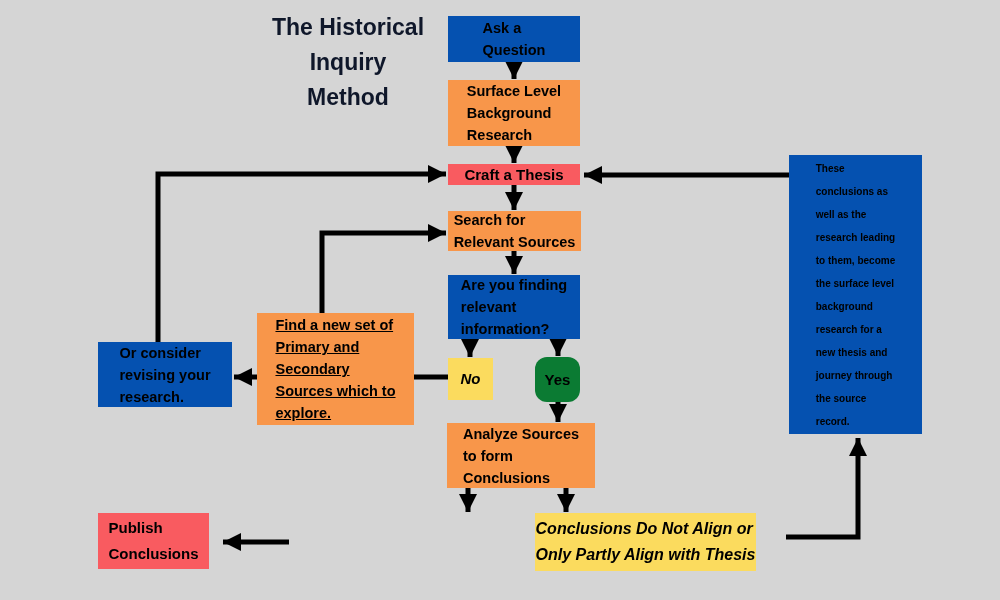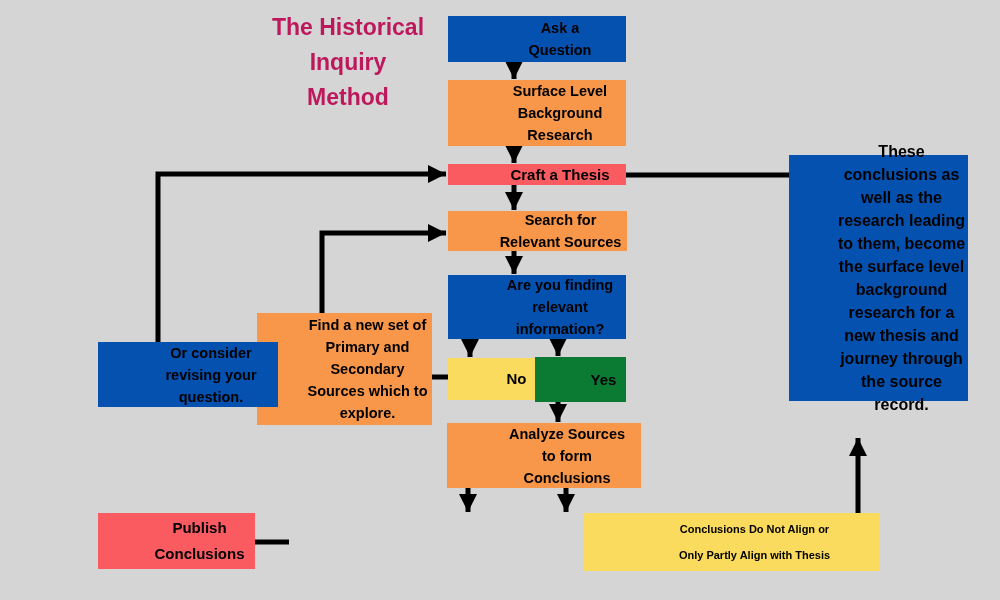--- a/index.html
+++ b/index.html
@@ -8,51 +8,50 @@
     background: var(--background, #d5d5d5);
     font-family: "Liberation Sans", sans-serif;
     position: relative; overflow: hidden;
   }
   #stage { position: absolute; left: 0; top: 0; width: 1000px; height: 600px; }
   #arrows { position: absolute; left: 0; top: 0; }
   #arrows path { stroke: var(--arrow, #000); stroke-width: 5; fill: none; }
   .box {
     position: absolute;
     display: flex; align-items: center; justify-content: center;
-    text-align: center;
+    text-align: left;
     font-weight: 700; color: var(--text, #000);
     font-size: 14.5px; line-height: 22px;
     white-space: pre-line;
-    padding-left: 46px;
   }
   .blue   { background: var(--blue,   #0551b0); }
   .orange { background: var(--orange, #f8964a); }
   .red    { background: var(--red,    #f95b60); }
-  .yellow { background: var(--yellow, #fbdb5e); }
-  .green  { background: var(--green,  #0b7b33); }
+  .yellow { background: var(--yellow, #fbdb5e); font-style: italic; }
+  .green  { background: var(--green,  #0b7b33); border-radius: 12px; }
 
   #title {
     position: absolute; left: 258px; top: 10px; width: 180px;
-    text-align: center; font-weight: 700; color: #be185d;
+    text-align: center; font-weight: 700; color: #0f172a;
     font-size: 23px; line-height: 35px; white-space: pre-line;
   }
   #ask        { left: 448px; top: 16px;  width: 132px; height: 46px; }
   #surface    { left: 448px; top: 80px;  width: 132px; height: 66px; }
   #craft      { left: 448px; top: 164px; width: 132px; height: 21px; font-size: 15px; }
   #search     { left: 448px; top: 211px; width: 133px; height: 40px; }
   #finding    { left: 448px; top: 275px; width: 132px; height: 64px; }
   #no         { left: 448px; top: 358px; width: 45px;  height: 42px; font-size: 15px; }
   #yes        { left: 535px; top: 357px; width: 45px;  height: 45px; font-size: 15px; }
   #analyze    { left: 447px; top: 423px; width: 148px; height: 65px; }
   #align      { left: 289px; top: 513px; width: 204px; height: 60px; font-size: 15px; line-height: 26px; }
-  #notalign   { left: 535px; top: 513px; width: 251px; height: 58px; font-size: 11px; line-height: 26px; margin-left: 48px; }
+  #notalign   { left: 535px; top: 513px; width: 221px; height: 58px; font-size: 16px; line-height: 26px; }
   #publish    { left: 98px;  top: 513px; width: 111px; height: 56px; font-size: 15px; line-height: 26px; }
-  #findnew    { left: 257px; top: 313px; width: 129px; height: 112px; }
+  #findnew    { left: 257px; top: 313px; width: 157px; height: 112px; text-decoration: underline; }
   #revise     { left: 98px;  top: 342px; width: 134px; height: 65px; }
-  #loopnote   { left: 789px; top: 155px; width: 133px; height: 246px; font-size: 16px; line-height: 23px; }
+  #loopnote   { left: 789px; top: 155px; width: 133px; height: 279px; font-size: 10px; line-height: 23px; }
 </style>
 </head>
 <body>
 
 <div id="stage">
 
   <svg id="arrows" width="1000" height="600" aria-hidden="true">
     <defs>
       <marker id="ah" markerUnits="userSpaceOnUse" markerWidth="20" markerHeight="20" refX="18" refY="9" orient="auto">
         <path d="M0,0 L18,9 L0,18 Z" style="fill:#000;stroke:none"></path>
@@ -100,21 +99,21 @@
 Only Partly Align with Thesis</div>
   <div id="publish" class="box red">Publish
 Conclusions</div>
   <div id="findnew" class="box orange">Find a new set of
 Primary and
 Secondary
 Sources which to
 explore.</div>
   <div id="revise" class="box blue">Or consider
 revising your
-question.</div>
+research.</div>
   <div id="loopnote" class="box blue">These
 conclusions as
 well as the
 research leading
 to them, become
 the surface level
 background
 research for a
 new thesis and
 journey through

